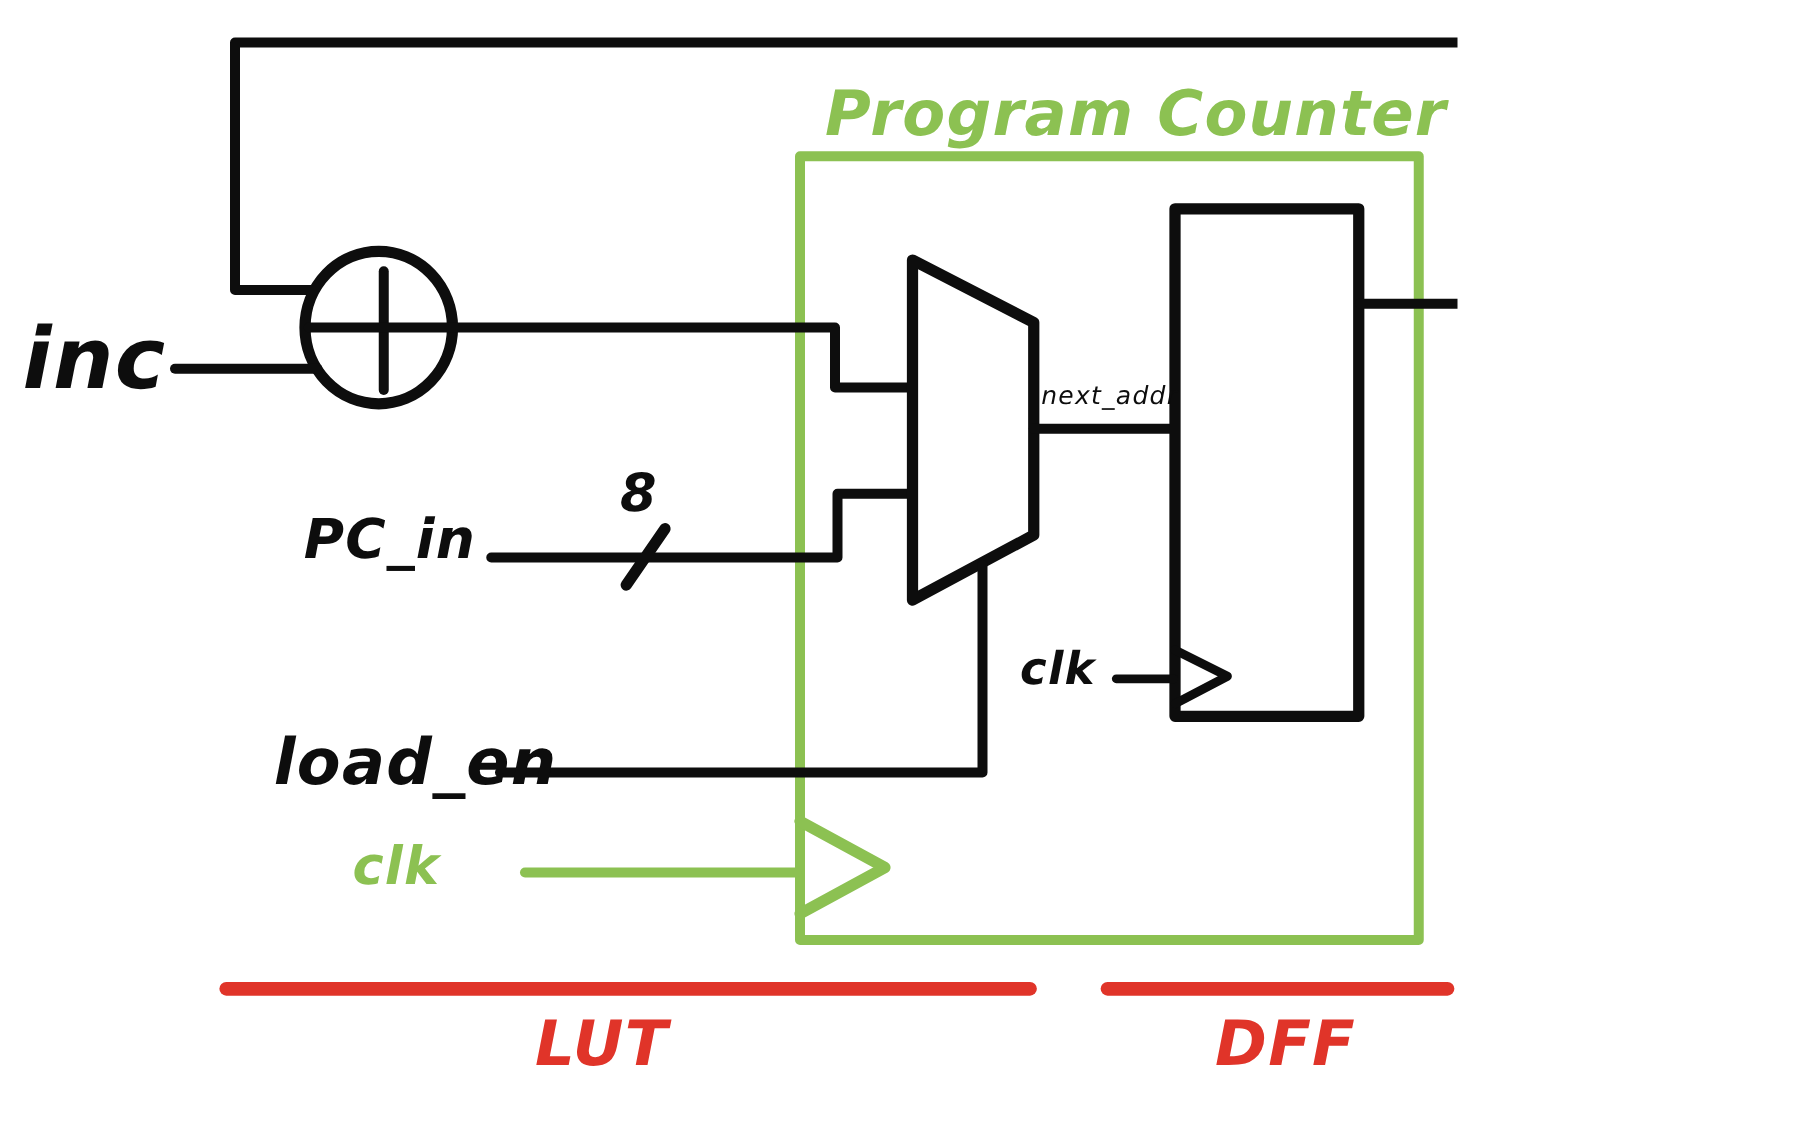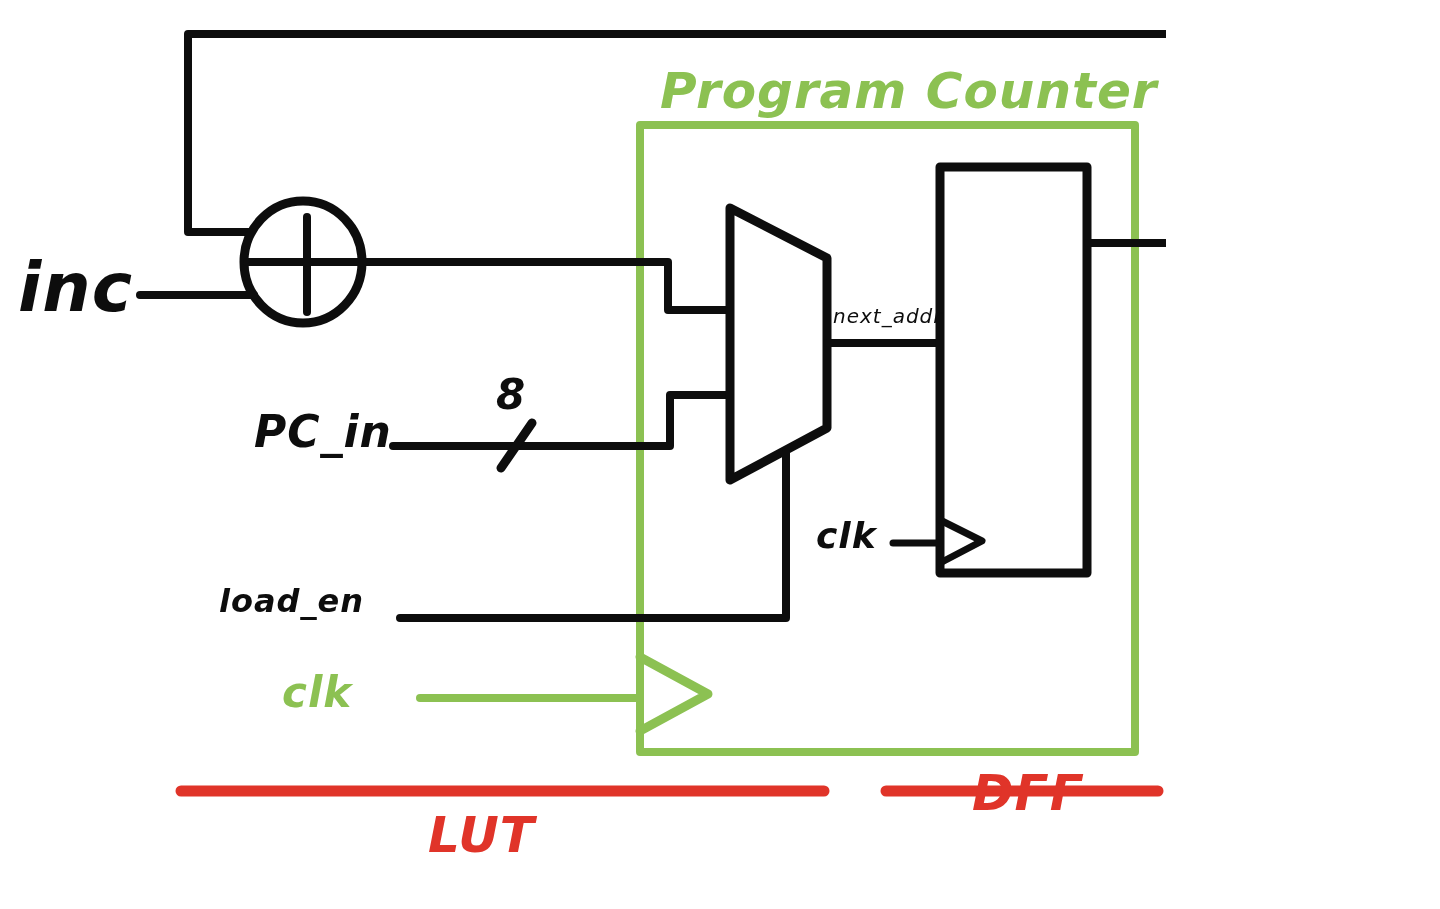--- a/index.html
+++ b/index.html
@@ -57,30 +57,30 @@
     <path d="M1088 243 H1303" fill="none" stroke="#0d0d0d" stroke-width="8" stroke-linecap="round"></path>
 
     <path d="M181 791 H824" fill="none" stroke="#e03429" stroke-width="11" stroke-linecap="round"></path>
     <path d="M886 791 H1158" fill="none" stroke="#e03429" stroke-width="11" stroke-linecap="round"></path>
   </svg>
 
   <span class="lbl green" style="left:660px;top:66px;font-size:50px;">Program Counter</span>
 
   <span class="lbl" style="left:18px;top:254px;font-size:68px;">inc</span>
 
-  <span class="lbl" style="left:254px;top:410px;font-size:44px;">PC_in</span>
+  <span class="lbl" style="left:243px;top:410px;font-size:44px;">PC_in</span>
 
   <span class="lbl" style="left:496px;top:374px;font-size:42px;">8</span>
 
-  <span class="lbl" style="left:219px;top:585px;font-size:32px;">load_en</span>
+  <span class="lbl" style="left:219px;top:585px;font-size:51px;">load_en</span>
 
   <span class="lbl green" style="left:282px;top:672px;font-size:42px;">clk</span>
 
   <span class="lbl" style="left:816px;top:518px;font-size:36px;">clk</span>
 
   <span class="lbl thin" style="left:833px;top:306px;font-size:20px;">next_addr</span>
 
   <span class="lbl" style="left:1240px;top:190px;font-size:42px;">cur_addr</span>
 
   <span class="lbl red" style="left:428px;top:810px;font-size:50px;">LUT</span>
 
-  <span class="lbl red" style="left:972px;top:768px;font-size:50px;">DFF</span>
+  <span class="lbl red" style="left:972px;top:810px;font-size:50px;">DFF</span>
 </div>
 
 </body></html>

